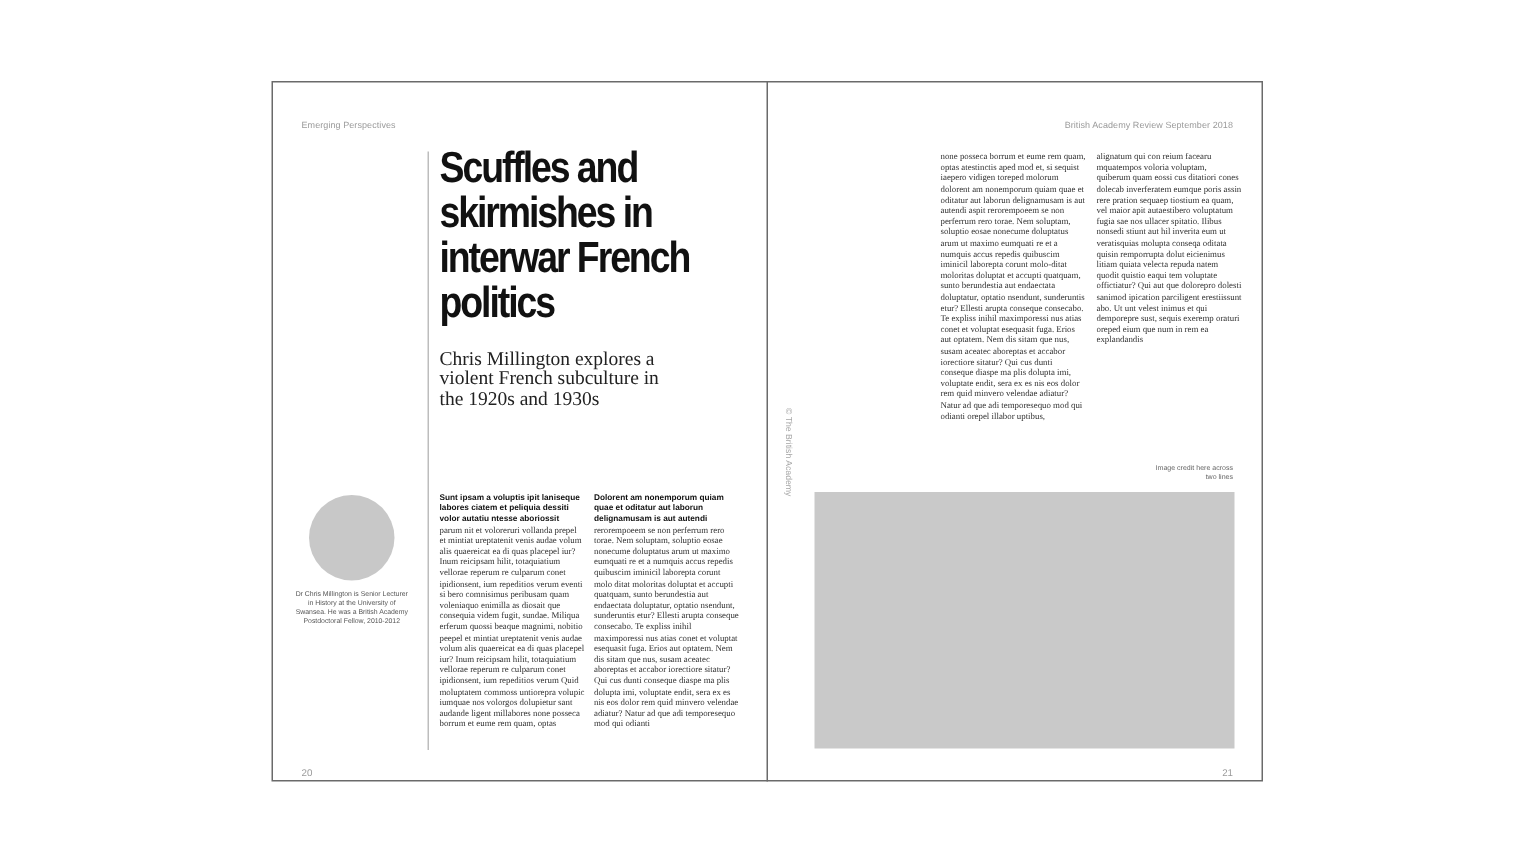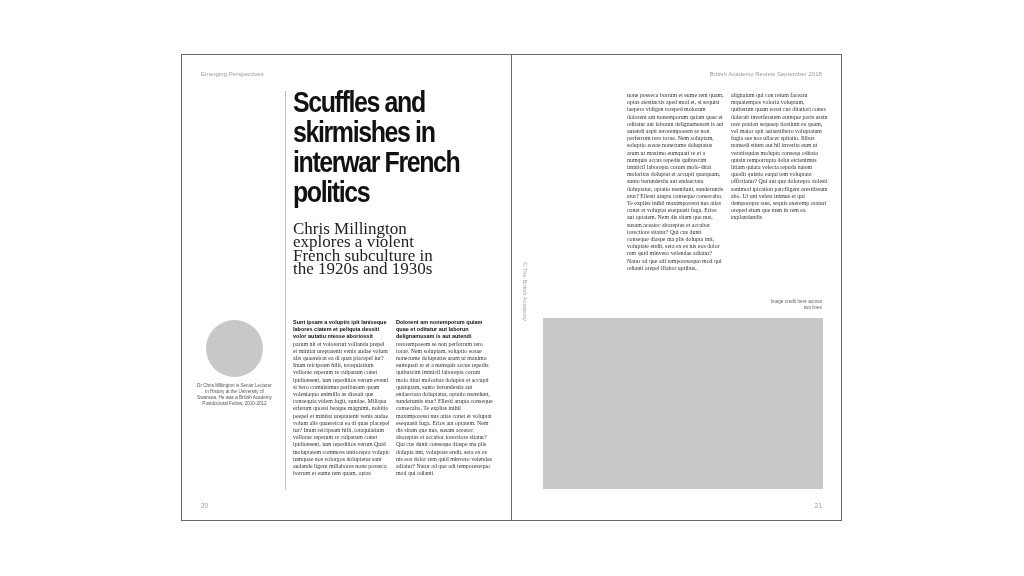--- a/index.html
+++ b/index.html
@@ -1,30 +1,30 @@
 <!DOCTYPE html>
 <html><head>
 <meta charset="utf-8">
 <style>
   html, body { margin: 0; padding: 0; background: #ffffff; }
   body { width: 1024px; height: 576px; position: relative; overflow: hidden; font-family: "Liberation Sans", sans-serif; }
   .spread { position: absolute; left: 181px; top: 54px; width: 661px; height: 467px; border: 1px solid #6a6a6a; box-sizing: border-box; background: #fff; }
   .spine { position: absolute; left: 511px; top: 54px; width: 1px; height: 467px; background: #6a6a6a; }
-  .page { position: absolute; top: 57px; height: 465px; }
+  .page { position: absolute; top: 67px; height: 465px; }
   .page-left { left: 182px; width: 329px; }
   .page-right { left: 512px; width: 329px; }
   .running-head { position: absolute; top: 14px; font-size: 6px; color: #9a9a9a; letter-spacing: 0.05px; white-space: nowrap; }
   .page-left .running-head { left: 19px; }
   .page-right .running-head { right: 19px; text-align: right; }
   .folio { position: absolute; top: 445px; font-size: 6.5px; color: #9a9a9a; }
   .page-left .folio { left: 19px; }
   .page-right .folio { right: 19px; }
   .vrule { position: absolute; left: 103px; top: 34px; width: 1px; height: 399px; background: #bdbdbd; }
   .title { position: absolute; left: 111px; top: 30px; width: 200px; margin: 0; font-family: "Liberation Sans", sans-serif; font-weight: bold; font-size: 29px; line-height: 30px; letter-spacing: -1.6px; color: #111; transform: scaleX(0.86); transform-origin: left top; }
-  .standfirst { position: absolute; left: 111px; top: 165px; width: 150px; margin: 0; font-family: "Liberation Serif", serif; font-size: 17px; line-height: 13.4px; color: #222; }
+  .standfirst { position: absolute; left: 111px; top: 165px; width: 150px; margin: 0; font-family: "Liberation Serif", serif; font-size: 13px; line-height: 13.4px; color: #222; }
   .author-photo { position: absolute; left: 24px; top: 263px; width: 57px; height: 57px; border-radius: 50%; background: #c8c8c8; }
   .author-caption { position: absolute; left: 14px; top: 326px; width: 77px; text-align: center; font-size: 4.6px; line-height: 5.9px; color: #555; }
   .col { position: absolute; font-family: "Liberation Serif", serif; font-size: 5.9px; line-height: 7.2px; color: #333; text-align: left; }
   .col .lead { font-family: "Liberation Sans", sans-serif; font-weight: bold; color: #111; font-size: 5.5px; line-height: 7.2px; display: block; }
   .col-l1 { left: 111px; top: 262px; width: 97px; height: 173px; overflow: hidden; }
   .col-l2 { left: 214px; top: 262px; width: 97px; height: 173px; overflow: hidden; }
   .col-r1 { left: 115px; top: 35px; width: 97px; height: 200px; overflow: hidden; }
   .col-r2 { left: 219px; top: 35px; width: 97px; height: 142px; overflow: hidden; }
   .copyright { position: absolute; left: 16px; top: 205px; font-size: 5.8px; color: #a5a5a5; white-space: nowrap; transform: rotate(90deg); transform-origin: left top; }
   .img-credit { position: absolute; right: 19px; top: 242px; width: 60px; text-align: right; font-size: 4.7px; line-height: 6px; color: #666; }

